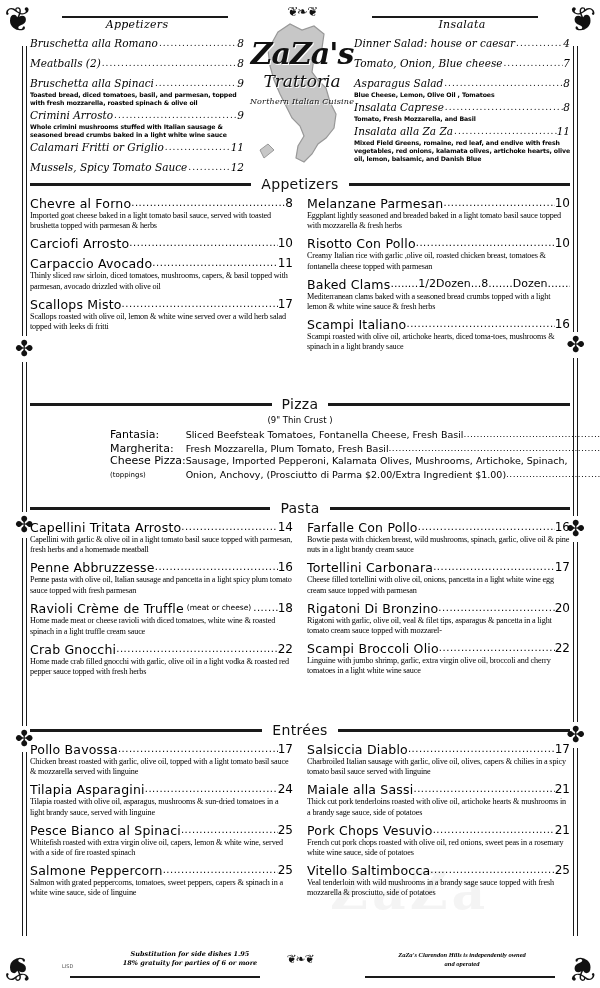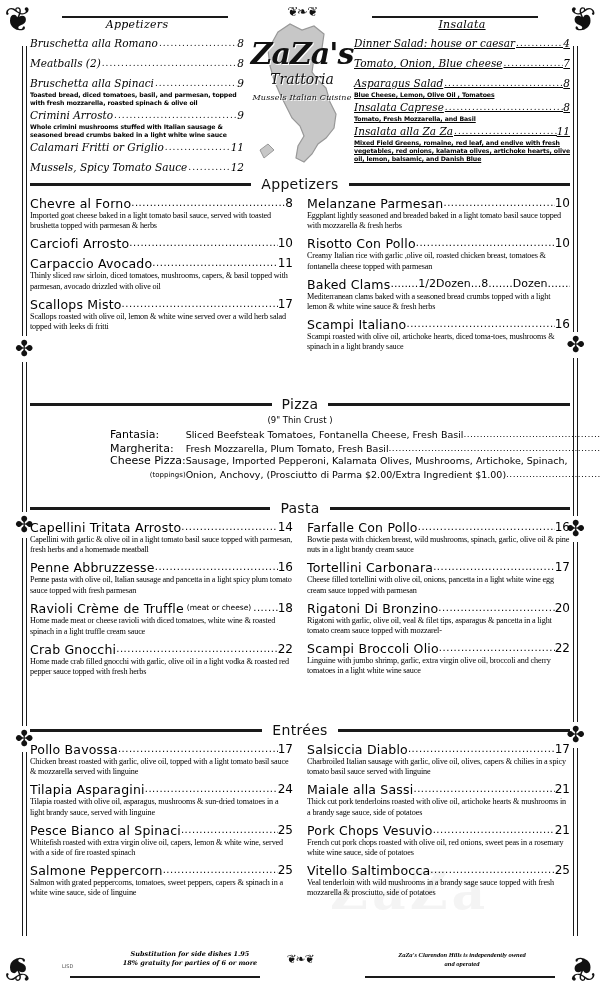--- a/index.html
+++ b/index.html
@@ -88,21 +88,21 @@
     font-size: 30px;
     letter-spacing: -1px;
     color: #111;
     text-shadow: 1px 1px 0 #fff;
   }
   .logo .sub {
     position: relative;
     top: 30px;
     font-family: "DejaVu Serif", serif;
     font-style: italic;
-    font-size: 14px;
+    font-size: 17px;
     color: #111;
     text-shadow: 1px 1px 0 #fff;
   }
   .logo .tag {
     position: relative;
     top: 36px;
     font-family: "DejaVu Serif", serif;
     font-style: italic;
     font-size: 8px;
     letter-spacing: .2px;
@@ -134,21 +134,21 @@
   
   .topcols {
     position: absolute;
     top: 18px;
     left: 28px;
     right: 28px;
     height: 158px;
   }
   .topcol { position: absolute; top: 0; }
   .topcol.left  { left: 2px;   width: 214px; }
-  .topcol.right { right: 2px;  width: 216px; text-decoration: underline; }
+  .topcol.right { right: 2px;  width: 216px; }
   .topcol .colhead {
     font-family: "DejaVu Serif", serif;
     font-style: italic;
     font-size: 11px;
     text-align: center;
     margin: 0 0 5px 0;
     letter-spacing: .3px;
   }
 
   
@@ -255,21 +255,21 @@
     padding: 0;
     white-space: nowrap;
   }
   .ptable td.pname { width: 118px; padding-left: 80px; font-size: 11px; }
   .ptable td.ping  { width: auto; }
   .ptable td.ping .wrap { display: flex; align-items: flex-end; }
   .ptable td.ping .wrap .txt { flex: 0 0 auto; }
   .ptable td.ping .wrap .dots {
     flex: 1 1 auto; overflow: hidden; font-size: 9px; letter-spacing: .4px; padding-bottom:1px;
   }
-  .ptable td.pname.small { font-size: 7px; text-align: right; }
+  .ptable td.pname.small { font-size: 7px; }
 
   
   .footnote {
     position: absolute;
     font-family: "DejaVu Serif", serif;
     font-style: italic;
     font-weight: bold;
     font-size: 6.5px;
     line-height: 9px;
     text-align: center;
@@ -337,21 +337,21 @@
   <div class="toprule r"></div>
 
   <div class="logo">
     <div class="logo-swirl">❦❧❦</div>
     <svg class="italy" viewBox="0 0 96 152">
       <path d="M22 14 L34 6 L46 12 L58 8 L68 16 L66 30 L58 40 L56 54 L62 62 L70 70 L74 84 L80 96 L78 110 L70 120 L62 126 L56 136 L48 144 L40 140 L42 128 L48 118 L44 108 L36 100 L30 88 L24 76 L18 62 L14 48 L12 32 Z" fill="#9a9a9a" stroke="#444" stroke-width="1.2"></path>
       <path d="M18 132 L8 140 L4 132 L12 126 Z" fill="#9a9a9a" stroke="#444" stroke-width="1"></path>
     </svg>
     <div class="brand">ZaZa's</div>
     <div class="sub">Trattoria</div>
-    <div class="tag">Mussels Italian Cuisine</div>
+    <div class="tag">Northern Italian Cuisine</div>
   </div>
 
   <div class="topcols">
     <div class="topcol left">
       <div class="colhead">Appetizers</div>
       <div id="top-left-list">
           <div class="row">
             <span class="nm">Bruschetta alla Romano</span>
             <span class="dots">................................................................................</span>
             <span class="pr">8</span>

